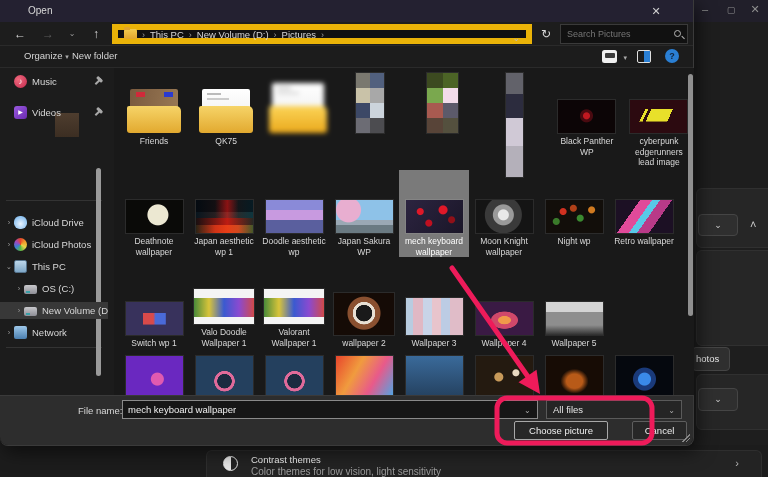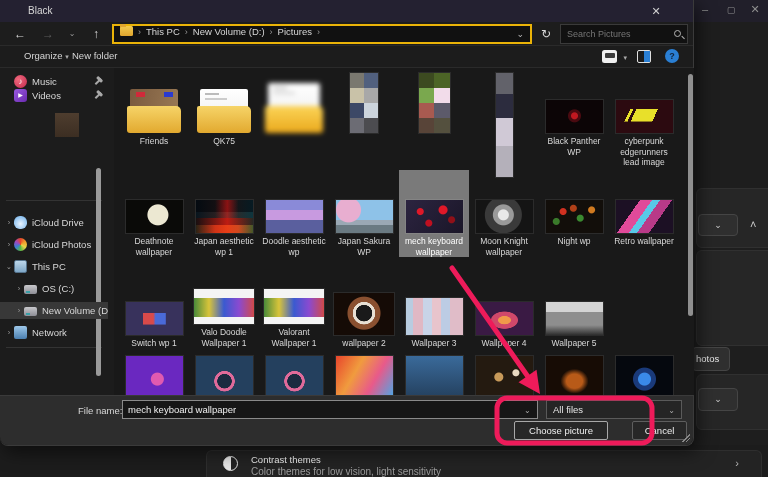--- a/index.html
+++ b/index.html
@@ -31,22 +31,22 @@
     border-right:1px solid #3a3a3a;border-bottom:1px solid #3a3a3a;border-radius:0 0 8px 8px;
     box-shadow:4px 6px 18px rgba(0,0,0,.55);}
   #dlg-titlebar{position:absolute;left:0;top:0;right:0;height:22px;background:#242131;border-radius:0;}
   #dlg-title{position:absolute;left:28px;top:5px;font-size:10px;color:#d8d8d8;}
   #dlg-close{position:absolute;right:28px;top:3px;width:18px;height:16px;color:#d0d0d0;font-size:11px;text-align:center;line-height:16px;}
 
   
   #navbar{position:absolute;left:0;top:22px;right:0;height:24px;background:#1d1d1d;border-bottom:1px solid #2a2a2a;}
   .navbtn{position:absolute;top:2px;width:20px;height:20px;color:#d9d9d9;font-size:12px;text-align:center;line-height:20px;}
   .navbtn.dim{color:#5d5d5d;}
-  #crumb-box{position:absolute;left:112px;top:2px;width:420px;height:20px;background:#111;border:2px solid #eab308;
-    display:flex;padding-left:6px;color:#d6d6d6;font-size:9.5px;}
+  #crumb-box{position:absolute;left:112px;top:2px;width:420px;height:20px;background:#111;border:6px solid #eab308;
+    display:flex;align-items:center;padding-left:6px;color:#d6d6d6;font-size:9.5px;}
   .crumb{padding:0 2px;white-space:nowrap;}
   .crumb-sep{color:#9a9a9a;font-size:9px;padding:0 3px;}
   #crumb-folder{width:13px;height:10px;background:linear-gradient(#f2cb4e,#e0a52e);border-radius:1.5px;position:relative;margin-right:2px;}
   #crumb-folder::before{content:"";position:absolute;left:0;top:-2px;width:6px;height:3px;background:#e0a52e;border-radius:1.5px 1.5px 0 0;}
   #crumb-caret{position:absolute;right:6px;top:3px;color:#bbb;font-size:9px;}
   #refresh-btn{left:536px;}
   #search-box{position:absolute;left:560px;top:2px;width:128px;height:20px;background:#111;border:1px solid #3a3a3a;}
   #search-input{position:absolute;left:4px;top:1px;width:100px;height:16px;background:transparent;border:none;outline:none;
     color:#9a9a9a;font-size:9px;font-family:"Liberation Sans",sans-serif;}
   #search-icon{position:absolute;right:6px;top:5px;width:7px;height:7px;border:1.3px solid #b5b5b5;border-radius:50%;}
@@ -195,21 +195,21 @@
   <div id="contrast-row">
     <div id="contrast-icon"></div>
     <div id="contrast-title">Contrast themes</div>
     <div id="contrast-sub">Color themes for low vision, light sensitivity</div>
     <div id="contrast-chev">›</div>
   </div>
 </div>
 
 <div id="dlg">
   <div id="dlg-titlebar">
-    <div id="dlg-title">Black</div>
+    <div id="dlg-title">Open</div>
     <div id="dlg-close">✕</div>
   </div>
 
   <div id="navbar">
     <div class="navbtn" style="left:10px;">←</div>
     <div class="navbtn dim" style="left:38px;">→</div>
     <div class="navbtn" style="left:62px;font-size:8px;color:#9a9a9a;">⌄</div>
     <div class="navbtn" style="left:86px;">↑</div>
     <div id="crumb-box">
       <span id="crumb-folder"></span>
@@ -236,21 +236,21 @@
     <div id="sb-thumb-square"></div>
     <div class="sb-divider" style="top:132px;"></div>
     <div class="sb-divider" style="top:279px;"></div>
     <div id="sb-scrollbar"></div>
   <div class="sb-item" style="top: 5px;">
         <span class="sb-exp" style="margin-left: 4px;"></span>
         <span class="sb-ico ic-music">♪</span>
         <span>Music</span>
         <span class="pin"></span>
       </div>
-      <div class="sb-item" style="top: 19px;">
+      <div class="sb-item" style="top: 36px;">
         <span class="sb-exp" style="margin-left: 4px;"></span>
         <span class="sb-ico ic-videos" style="font-size: 6px;">▶</span>
         <span>Videos</span>
         <span class="pin"></span>
       </div>
       <div class="sb-item" style="top: 146px;">
         <span class="sb-exp" style="margin-left: 4px;">›</span>
         <span class="sb-ico ic-icloud"></span>
         <span>iCloud Drive</span>
       </div>
@@ -276,21 +276,21 @@
       </div>
       <div class="sb-item" style="top: 256px;">
         <span class="sb-exp" style="margin-left: 4px;">›</span>
         <span class="sb-ico ic-network"></span>
         <span>Network</span>
       </div>
     </div>
 
   <div id="grid">
     <div id="grid-scrollbar"></div>
-  <div class="grow" style="top: -3px;">
+  <div class="grow" style="top: -3px; justify-content: space-between;">
         <div class="cell">
           <div class="twrap" style="height: 68px;">
             <div class="th fold f-friends"></div>
           </div>
           <div class="flabel">Friends</div>
         </div>
         <div class="cell">
           <div class="twrap" style="height: 68px;">
             <div class="th fold f-qk75"></div>
           </div>

